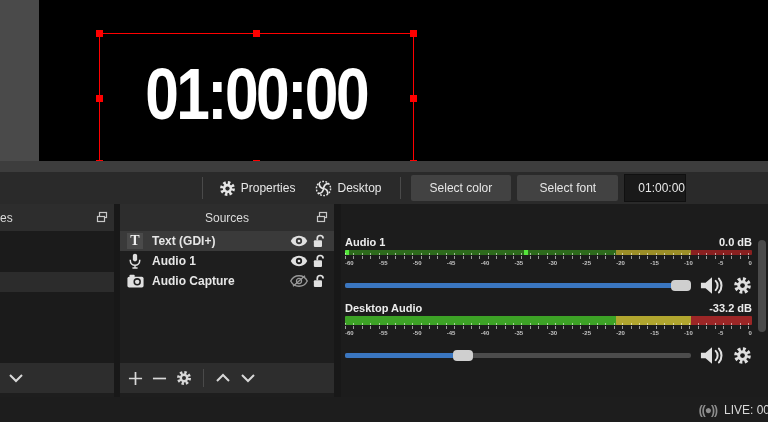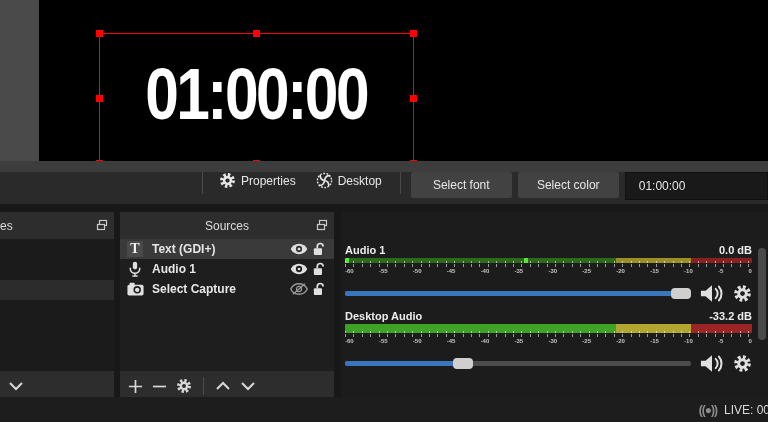--- a/index.html
+++ b/index.html
@@ -15,33 +15,33 @@
   #selection{left:60px;top:33px;width:313px;height:129px;border:1px solid #ff0000;
              display:flex;align-items:center;justify-content:center;}
   .handle{position:absolute;width:7px;height:7px;background:#ff0000;}
   .h-tl{left:-4px;top:-4px}.h-tm{left:50%;margin-left:-4px;top:-4px}.h-tr{right:-4px;top:-4px}
   .h-ml{left:-4px;top:50%;margin-top:-4px}.h-mr{right:-4px;top:50%;margin-top:-4px}
   .h-bl{left:-4px;bottom:-4px}.h-bm{left:50%;margin-left:-4px;bottom:-4px}.h-br{right:-4px;bottom:-4px}
   #clock{font-size:72px;font-weight:bold;color:#fff;letter-spacing:-3px;
          transform:scaleX(0.84);white-space:nowrap;padding-bottom:10px;}
 
   
-  #toolbar{left:0;top:172px;width:768px;height:32px;background:#2a2a2a;
-           display:flex;align-items:flex-start;font-size:12px;}
+  #toolbar{left:0;top:172px;width:686px;height:32px;background:#2a2a2a;
+           display:flex;align-items:center;font-size:12px;}
   .tb-sep{width:1px;height:22px;background:#4a4a4a;margin:0 6px;}
   .tb-group{display:flex;align-items:center;gap:5px;margin:0 10px;color:#e6e6e6;cursor:default;}
   .tb-btn{background:#424242;border:none;border-radius:2px;color:#e6e6e6;font-size:12px;
           height:26px;width:101px;margin-right:6px;font-family:inherit;}
   #prop-group{margin-left:10px;}
   #text-field{flex:1;height:26px;background:#191919;border:1px solid #101010;color:#e8e8e8;
               font-size:12px;display:flex;align-items:center;padding-left:13px;}
 
   
   #docks{left:0;top:204px;width:768px;height:193px;background:#181818;}
-  .panel{position:absolute;top:8px;height:193px;background:#1e1e1e;overflow:hidden;}
+  .panel{position:absolute;top:0;height:193px;background:#1e1e1e;overflow:hidden;}
   #scenes-panel{left:0;width:114px;}
   #sources-panel{left:120px;width:214px;}
   #mixer-panel{left:341px;right:0;background:#1c1c1c;}
   .panel-header{position:relative;height:27px;background:#2d2d2d;display:flex;
                 align-items:center;justify-content:center;font-size:12px;color:#dcdcdc;}
   .popout{position:absolute;right:6px;top:7px;}
   .panel-toolbar{position:absolute;left:0;right:0;top:159px;height:30px;background:#2d2d2d;
                  display:flex;align-items:center;padding-left:8px;gap:9px;}
   .pt-sep{width:1px;height:18px;background:#4a4a4a;margin:0 2px;}
 
@@ -134,22 +134,22 @@
   <div class="tb-group">
     <span>
       <svg width="17" height="17" viewBox="0 0 24 24">
         <circle cx="12" cy="12" r="10" fill="none" stroke="#e6e6e6" stroke-width="2" stroke-dasharray="2.5 2"></circle>
         <path d="M12 12 Q13 5 19 5 M12 12 Q18 13 18 19 M12 12 Q11 19 5 19 M12 12 Q6 11 6 5" fill="none" stroke="#e6e6e6" stroke-width="2.4" stroke-linecap="round"></path>
       </svg>
     </span>
     <span>Desktop</span>
   </div>
   <div class="tb-sep" style="margin-left:8px;margin-right:10px;"></div>
+  <button class="tb-btn">Select color</button>
   <button class="tb-btn">Select font</button>
-  <button class="tb-btn">Select color</button>
   <div id="text-field">01:00:00</div>
 </div>
 
 <div id="docks" class="abs">
 
   <div class="panel" id="scenes-panel">
     <div class="panel-header">
       <span style="position:absolute;left:0;">es</span>
       <span class="popout">
         <svg width="12" height="12" viewBox="0 0 12 12">
@@ -227,21 +227,21 @@
 
     <div class="src-row">
       <span class="src-icon">
         <svg width="17" height="14" viewBox="0 0 20 16">
           <rect x="0.5" y="3" width="19" height="12.5" rx="2" fill="#e0e0e0"></rect>
           <rect x="3" y="0.5" width="6" height="3.5" rx="1" fill="#e0e0e0"></rect>
           <circle cx="12" cy="9" r="4.4" fill="#1e1e1e"></circle>
             <circle cx="12" cy="9" r="2.6" fill="#e0e0e0"></circle>
         </svg>
       </span>
-      <span class="src-label">Select Capture</span>
+      <span class="src-label">Audio Capture</span>
       <span class="src-eye">
         <svg width="18" height="12" viewBox="0 0 24 16">
           <path d="M12 1C7 1 3 3.8 1 8c2 4.2 6 7 11 7s9-2.8 11-7c-2-4.2-6-7-11-7z" fill="none" stroke="#9a9a9a" stroke-width="1.8"></path>
           <circle cx="12" cy="8" r="3.4" fill="none" stroke="#9a9a9a" stroke-width="1.6"></circle>
           <path d="M4 15L20 1" stroke="#9a9a9a" stroke-width="1.8"></path>
         </svg>
       </span>
       <span class="src-lock">
         <svg width="12" height="14" viewBox="0 0 14 16">
           <path d="M5 7V5a3.4 3.4 0 0 1 6.8 0" fill="none" stroke="#e0e0e0" stroke-width="2"></path>

